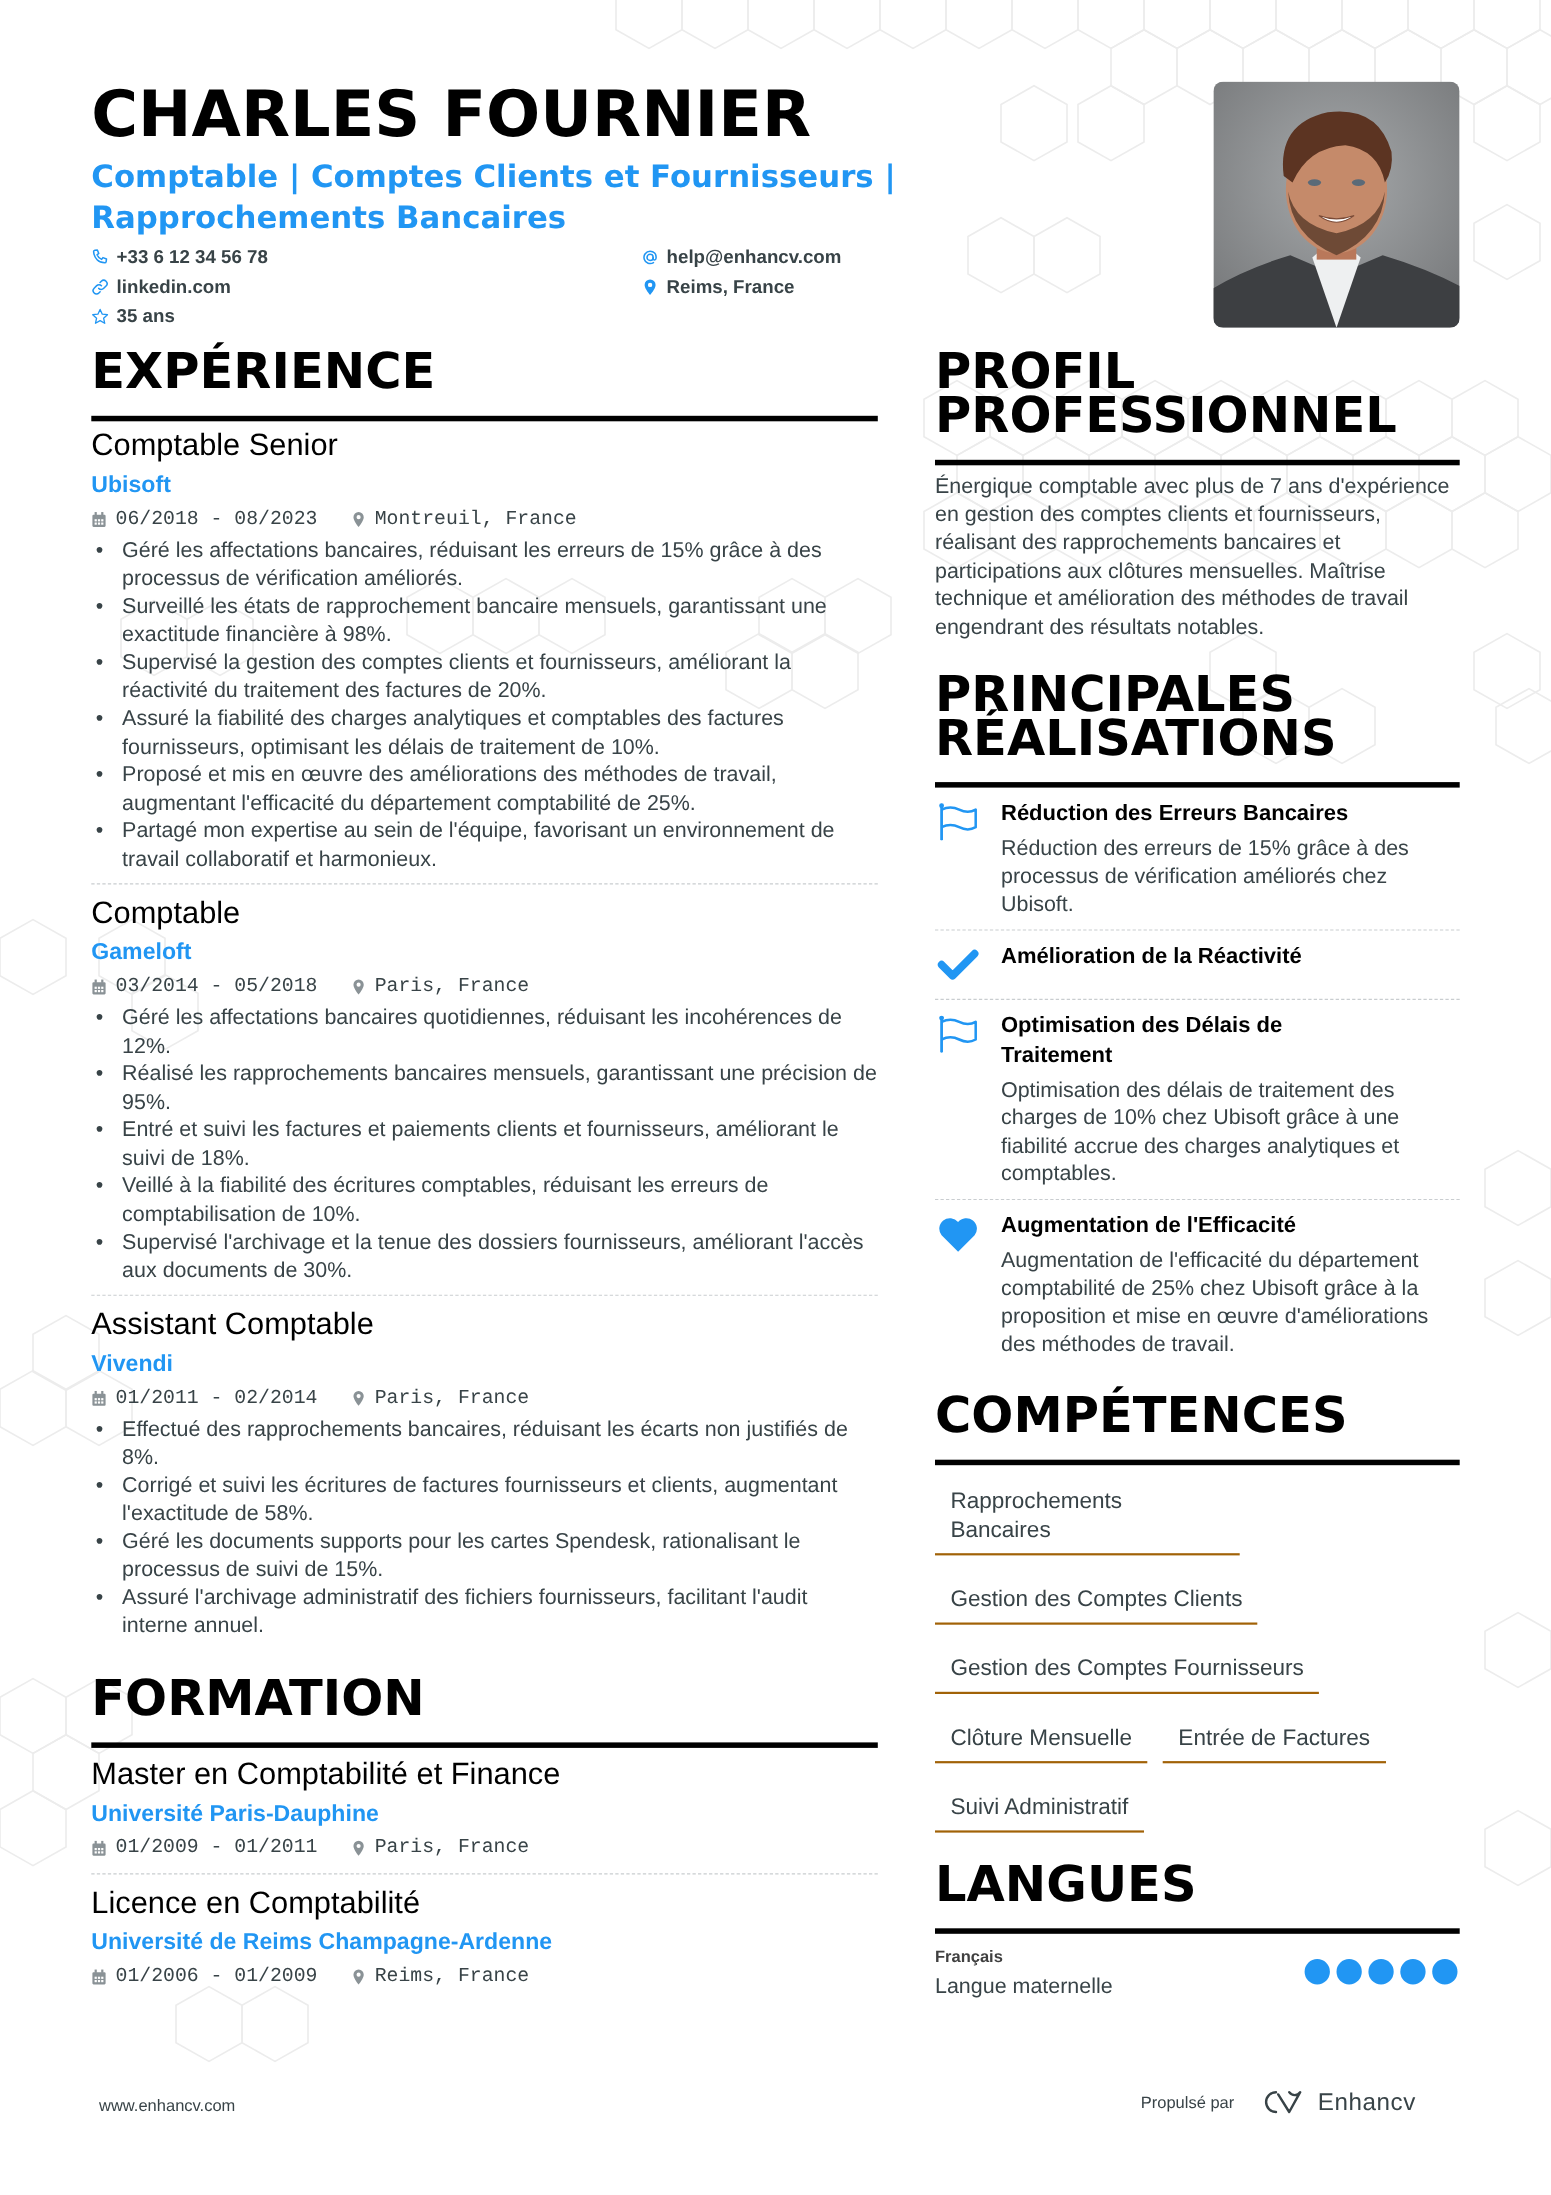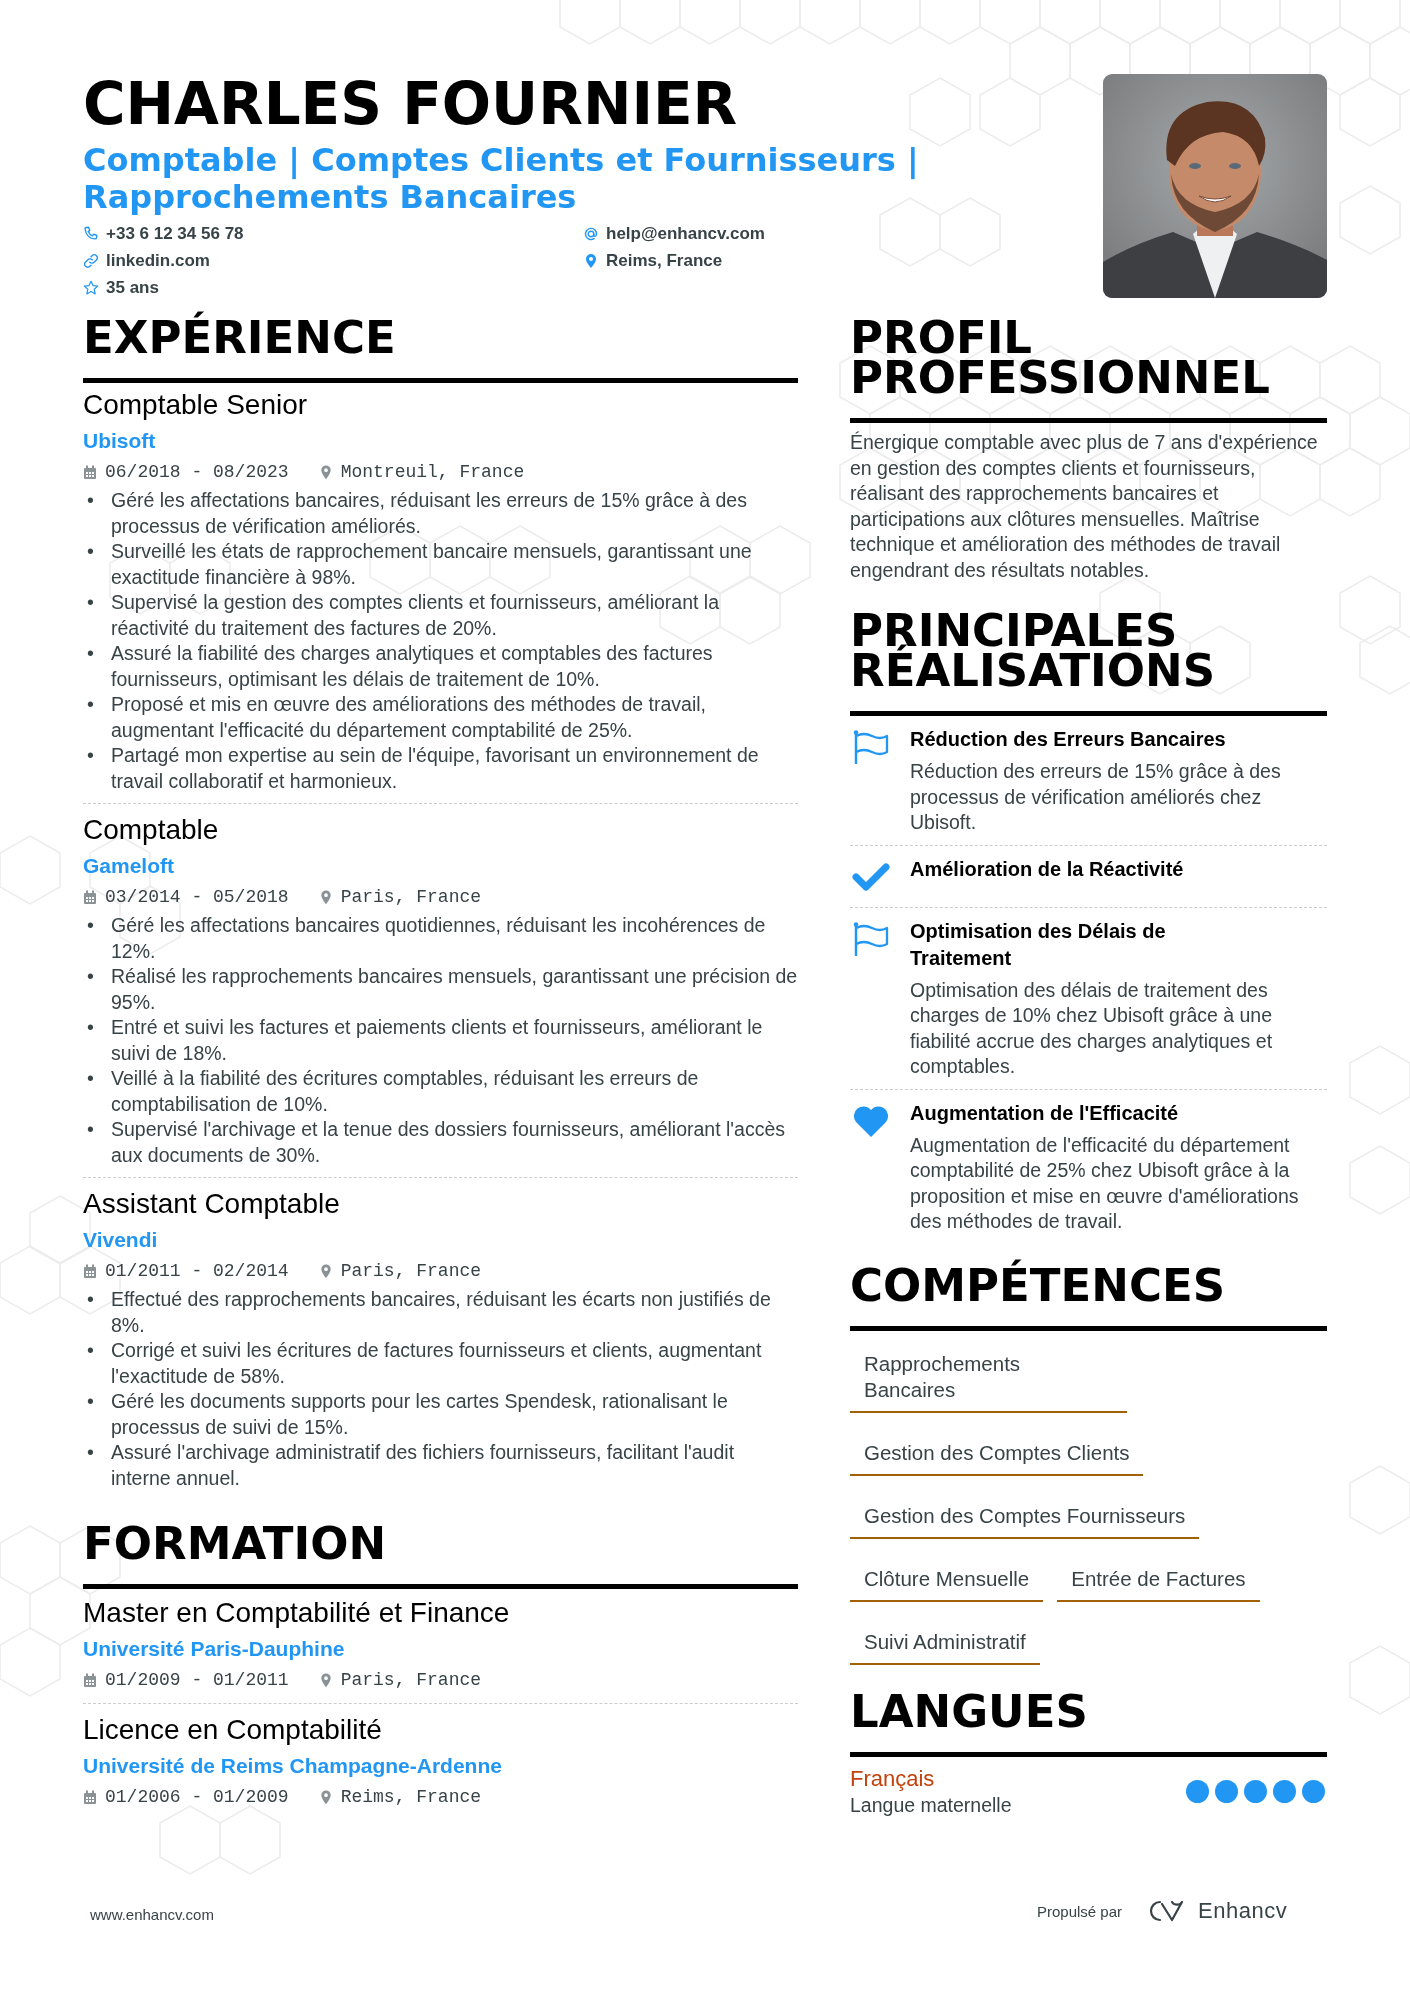--- a/index.html
+++ b/index.html
@@ -6,21 +6,21 @@
   html, body { width: 1410px; height: 1995px; background: #ffffff; overflow: hidden; }
   body { font-family: "Liberation Sans", "DejaVu Sans", sans-serif; color: #384347; position: relative; }
 
   .hex-bg { position: absolute; inset: 0; pointer-events: none; z-index: 0; }
 
   .page { position: relative; z-index: 1; width: 1410px; height: 1995px; }
 
   
   .header { position: absolute; left: 83px; top: 70px; width: 990px; }
   .name { font-family: "DejaVu Sans", sans-serif; font-weight: bold; font-size: 58px; color: #000; letter-spacing: 0px; line-height: 68px; }
-  .title { font-family: "DejaVu Sans", sans-serif; font-weight: bold; color: #2196f3; font-size: 32px; line-height: 37px; margin-top: 4px; width: 990px; }
+  .title { font-family: "DejaVu Sans", sans-serif; font-weight: bold; color: #2196f3; font-size: 28px; line-height: 37px; margin-top: 4px; width: 990px; }
   .contacts { display: grid; grid-template-columns: 500px 400px; row-gap: 4px; margin-top: 6px; font-size: 17px; font-weight: bold; color: #384347; }
   .contact { display: flex; align-items: center; gap: 7px; height: 23px; }
   .contact svg { width: 16px; height: 16px; flex: none; }
 
   .photo { position: absolute; left: 1103px; top: 74px; width: 224px; height: 224px; border-radius: 9px; overflow: hidden; }
 
   
   .col-left { position: absolute; left: 83px; top: 318px; width: 715px; }
   .col-right { position: absolute; left: 850px; top: 318px; width: 477px; }
 
@@ -44,21 +44,21 @@
   .ach-icon { width: 60px; flex: none; padding-top: 4px; padding-left: 2px; }
   .ach-icon svg { width: 38px; height: 34px; }
   .ach-body { flex: 1; }
   .ach-title { font-size: 20px; font-weight: bold; color: #000; line-height: 27px; }
   .ach-desc { font-size: 19.5px; line-height: 25.5px; color: #384347; margin-top: 6px; }
 
   .skills { display: flex; flex-wrap: wrap; column-gap: 14px; row-gap: 0; margin-top: 10px; }
   .skill { font-size: 20.5px; font-weight: normal; color: #384347; padding: 10px 14px 8px; border-bottom: 2px solid #a16207; margin-bottom: 17px; line-height: 26px; }
 
   .lang { display: flex; justify-content: space-between; align-items: center; margin-top: 8px; }
-  .lang-name { font-size: 22px; font-weight: normal; color: #c2410c; line-height: 27px; }
+  .lang-name { font-size: 15px; font-weight: bold; color: #404040; line-height: 27px; }
   .lang-level { font-size: 19.5px; color: #384347; line-height: 27px; }
   .dots { display: flex; gap: 6px; margin-right: 2px; }
   .dot { width: 23px; height: 23px; border-radius: 50%; background: #2196f3; }
 
   .footer-left { position: absolute; left: 90px; top: 1906px; font-size: 15px; color: #384347; }
   .footer-right { position: absolute; left: 1037px; top: 1898px; display: flex; align-items: center; gap: 20px; }
   .footer-right .powered { font-size: 15px; color: #384347; }
   .brand { display: flex; align-items: center; gap: 10px; font-size: 22px; color: #384347; letter-spacing: 0.5px; }
 </style>
 </head>

